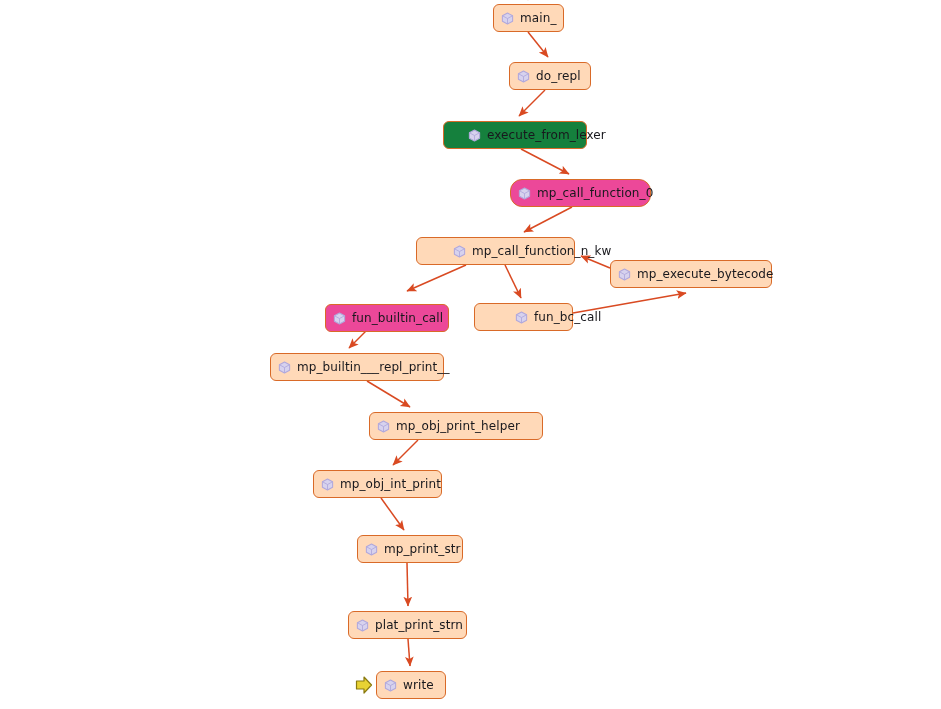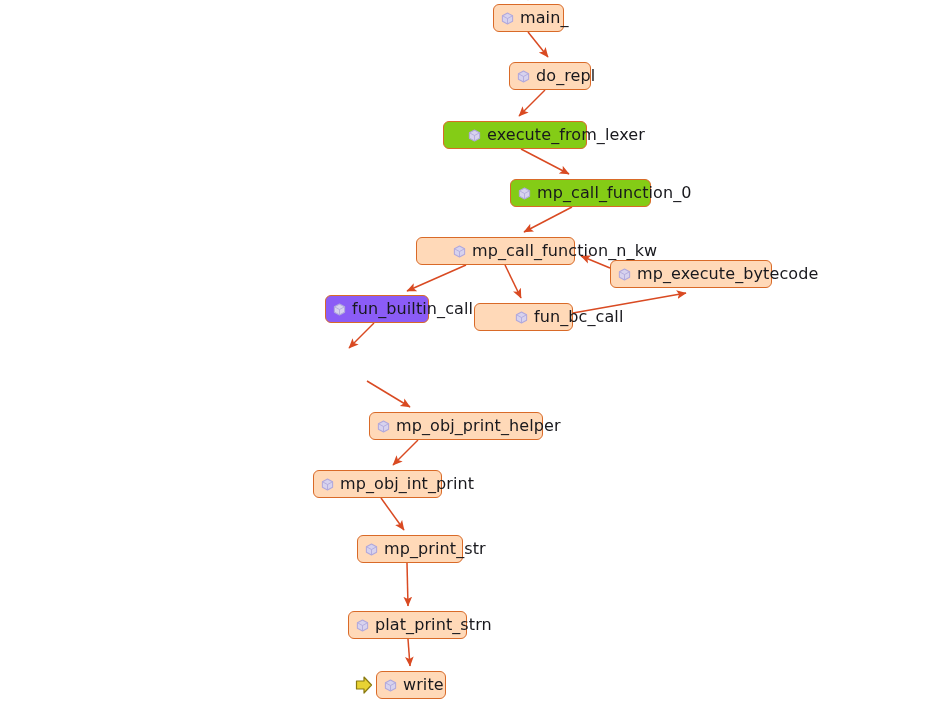--- a/index.html
+++ b/index.html
@@ -43,21 +43,21 @@
     white-space: nowrap;
     cursor: pointer;
   }
   .node-icon {
     width: 13px;
     height: 13px;
     flex: 0 0 13px;
     display: block;
   }
   .node-label {
-    font-size: 16px;
+    font-size: 12px;
     color: #18181d;
     line-height: 1;
     letter-spacing: 0.1px;
   }
   .entry-marker {
     position: absolute;
     width: 18px;
     height: 20px;
     pointer-events: auto;
   }
@@ -114,61 +114,68 @@
       </svg>
       <span class="node-label">main_</span>
     </div>
     <div class="node" style="left: 509px; top: 62px; width: 82px; background: rgb(255, 217, 184); border-color: rgb(217, 106, 40);">
       <svg class="node-icon" viewBox="0 0 16 16">
         <path d="M8 1.2 L14.3 4.6 L14.3 11.4 L8 14.8 L1.7 11.4 L1.7 4.6 Z" fill="#d7d2ee" stroke="#b0a8dc" stroke-width="1.3" stroke-linejoin="round"></path>
         <path d="M1.7 4.6 L8 8 L14.3 4.6 M8 8 L8 14.8" fill="none" stroke="#b0a8dc" stroke-width="1.1"></path>
       </svg>
       <span class="node-label">do_repl</span>
     </div>
-    <div class="node" style="left: 443px; top: 121px; width: 144px; background: #84cc16; border-color: rgb(217, 106, 40); padding-left: 24px;">
+    <div class="node" style="left: 443px; top: 121px; width: 144px; background: #15803d; border-color: rgb(217, 106, 40); padding-left: 24px;">
       <svg class="node-icon" viewBox="0 0 16 16">
         <path d="M8 1.2 L14.3 4.6 L14.3 11.4 L8 14.8 L1.7 11.4 L1.7 4.6 Z" fill="#d7d2ee" stroke="#b0a8dc" stroke-width="1.3" stroke-linejoin="round"></path>
         <path d="M1.7 4.6 L8 8 L14.3 4.6 M8 8 L8 14.8" fill="none" stroke="#b0a8dc" stroke-width="1.1"></path>
       </svg>
       <span class="node-label">execute_from_lexer</span>
     </div>
-    <div class="node" style="left: 510px; top: 179px; width: 141px; background: #84cc16; border-color: rgb(217, 106, 40);">
+    <div class="node" style="left: 510px; top: 179px; width: 141px; background: #ec4899; border-color: rgb(217, 106, 40); border-radius: 12px;">
       <svg class="node-icon" viewBox="0 0 16 16">
         <path d="M8 1.2 L14.3 4.6 L14.3 11.4 L8 14.8 L1.7 11.4 L1.7 4.6 Z" fill="#d7d2ee" stroke="#b0a8dc" stroke-width="1.3" stroke-linejoin="round"></path>
         <path d="M1.7 4.6 L8 8 L14.3 4.6 M8 8 L8 14.8" fill="none" stroke="#b0a8dc" stroke-width="1.1"></path>
       </svg>
       <span class="node-label">mp_call_function_0</span>
     </div>
     <div class="node" style="left: 416px; top: 237px; width: 159px; background: rgb(255, 217, 184); border-color: rgb(217, 106, 40); padding-left: 36px;">
       <svg class="node-icon" viewBox="0 0 16 16">
         <path d="M8 1.2 L14.3 4.6 L14.3 11.4 L8 14.8 L1.7 11.4 L1.7 4.6 Z" fill="#d7d2ee" stroke="#b0a8dc" stroke-width="1.3" stroke-linejoin="round"></path>
         <path d="M1.7 4.6 L8 8 L14.3 4.6 M8 8 L8 14.8" fill="none" stroke="#b0a8dc" stroke-width="1.1"></path>
       </svg>
       <span class="node-label">mp_call_function_n_kw</span>
     </div>
     <div class="node" style="left: 610px; top: 260px; width: 162px; background: rgb(255, 217, 184); border-color: rgb(217, 106, 40);">
       <svg class="node-icon" viewBox="0 0 16 16">
         <path d="M8 1.2 L14.3 4.6 L14.3 11.4 L8 14.8 L1.7 11.4 L1.7 4.6 Z" fill="#d7d2ee" stroke="#b0a8dc" stroke-width="1.3" stroke-linejoin="round"></path>
         <path d="M1.7 4.6 L8 8 L14.3 4.6 M8 8 L8 14.8" fill="none" stroke="#b0a8dc" stroke-width="1.1"></path>
       </svg>
       <span class="node-label">mp_execute_bytecode</span>
     </div>
-    <div class="node" style="left: 325px; top: 295px; width: 104px; background: #8b5cf6; border-color: rgb(217, 106, 40);">
+    <div class="node" style="left: 325px; top: 304px; width: 124px; background: #ec4899; border-color: rgb(217, 106, 40);">
       <svg class="node-icon" viewBox="0 0 16 16">
         <path d="M8 1.2 L14.3 4.6 L14.3 11.4 L8 14.8 L1.7 11.4 L1.7 4.6 Z" fill="#d7d2ee" stroke="#b0a8dc" stroke-width="1.3" stroke-linejoin="round"></path>
         <path d="M1.7 4.6 L8 8 L14.3 4.6 M8 8 L8 14.8" fill="none" stroke="#b0a8dc" stroke-width="1.1"></path>
       </svg>
       <span class="node-label">fun_builtin_call</span>
     </div>
     <div class="node" style="left: 474px; top: 303px; width: 99px; background: rgb(255, 217, 184); border-color: rgb(217, 106, 40); padding-left: 40px;">
       <svg class="node-icon" viewBox="0 0 16 16">
         <path d="M8 1.2 L14.3 4.6 L14.3 11.4 L8 14.8 L1.7 11.4 L1.7 4.6 Z" fill="#d7d2ee" stroke="#b0a8dc" stroke-width="1.3" stroke-linejoin="round"></path>
         <path d="M1.7 4.6 L8 8 L14.3 4.6 M8 8 L8 14.8" fill="none" stroke="#b0a8dc" stroke-width="1.1"></path>
       </svg>
       <span class="node-label">fun_bc_call</span>
+    </div>
+    <div class="node" style="left: 270px; top: 353px; width: 174px; background: rgb(255, 217, 184); border-color: rgb(217, 106, 40);">
+      <svg class="node-icon" viewBox="0 0 16 16">
+        <path d="M8 1.2 L14.3 4.6 L14.3 11.4 L8 14.8 L1.7 11.4 L1.7 4.6 Z" fill="#d7d2ee" stroke="#b0a8dc" stroke-width="1.3" stroke-linejoin="round"></path>
+        <path d="M1.7 4.6 L8 8 L14.3 4.6 M8 8 L8 14.8" fill="none" stroke="#b0a8dc" stroke-width="1.1"></path>
+      </svg>
+      <span class="node-label">mp_builtin___repl_print__</span>
     </div>
     <div class="node" style="left: 369px; top: 412px; width: 174px; background: rgb(255, 217, 184); border-color: rgb(217, 106, 40);">
       <svg class="node-icon" viewBox="0 0 16 16">
         <path d="M8 1.2 L14.3 4.6 L14.3 11.4 L8 14.8 L1.7 11.4 L1.7 4.6 Z" fill="#d7d2ee" stroke="#b0a8dc" stroke-width="1.3" stroke-linejoin="round"></path>
         <path d="M1.7 4.6 L8 8 L14.3 4.6 M8 8 L8 14.8" fill="none" stroke="#b0a8dc" stroke-width="1.1"></path>
       </svg>
       <span class="node-label">mp_obj_print_helper</span>
     </div>
     <div class="node" style="left: 313px; top: 470px; width: 129px; background: rgb(255, 217, 184); border-color: rgb(217, 106, 40);">
       <svg class="node-icon" viewBox="0 0 16 16">

